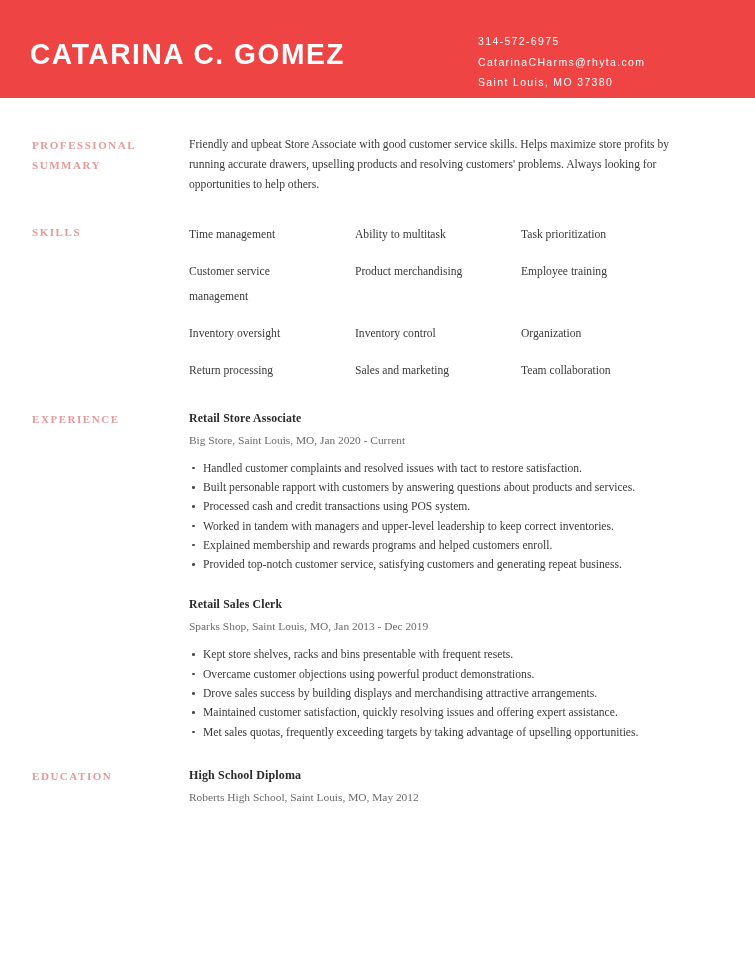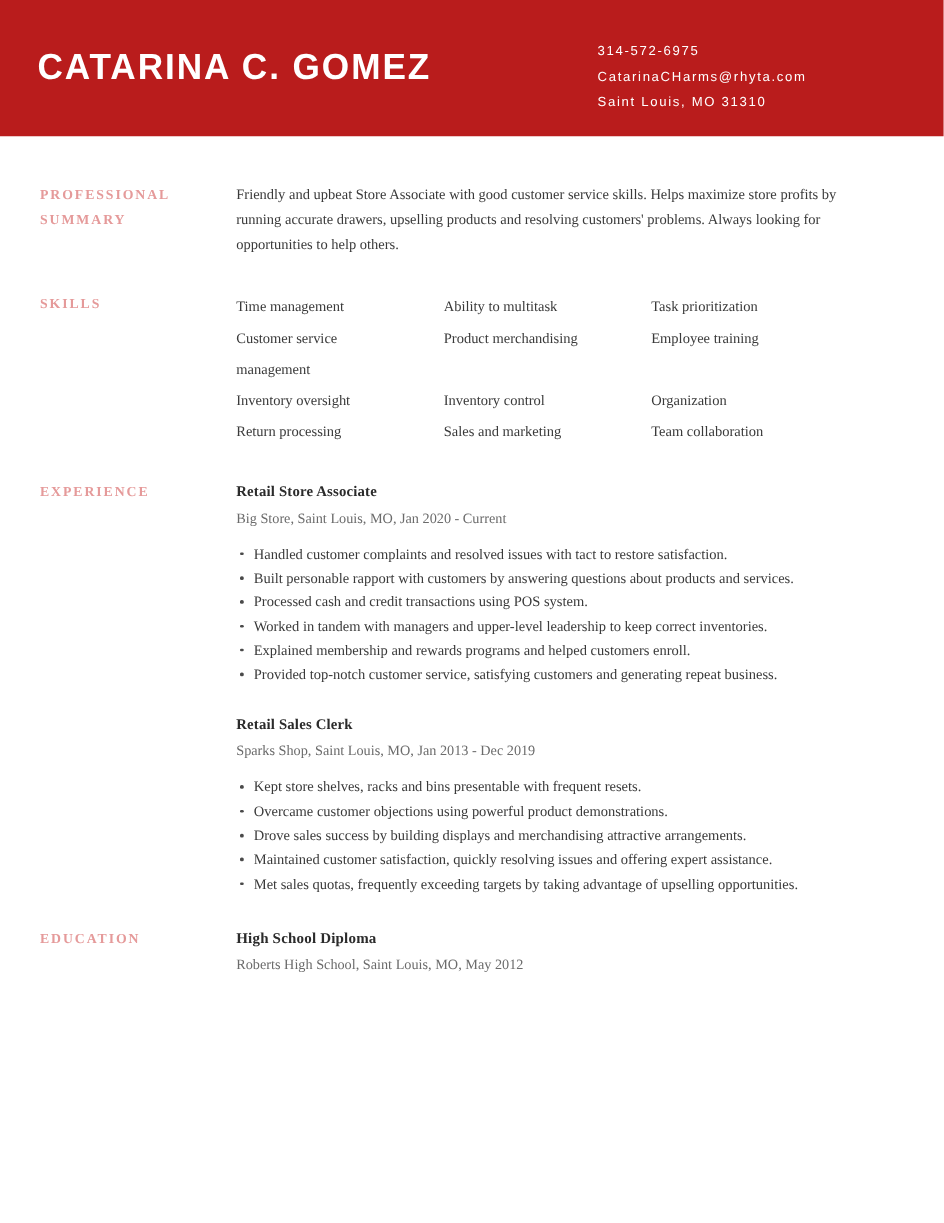--- a/index.html
+++ b/index.html
@@ -17,22 +17,22 @@
   .page {
     position: relative;
     width: 755px;
     height: 978px;
     background: #ffffff;
   }
 
   
   .header {
     position: relative;
-    height: 109px;
-    background: #b91c1c;
+    height: 98px;
+    background: #ef4444;
     box-sizing: border-box;
   }
   .header-name {
     position: absolute;
     left: 30px;
     top: 40px;
     font-size: 29px;
     font-weight: bold;
     color: #ffffff;
     letter-spacing: 1.6px;
@@ -96,21 +96,21 @@
     color: #3a3a3a;
     max-width: 504px;
     text-align: left;
   }
 
   
   .sec-skills { padding-top: 26px; }
   .skills-grid {
     display: grid;
     grid-template-columns: 166px 166px 1fr;
-    row-gap: 0;
+    row-gap: 12px;
   }
   .skill-cell {
     font-size: 11.6px;
     line-height: 25.2px;
     color: #3a3a3a;
     padding-right: 8px;
     box-sizing: border-box;
   }
   .skill-cell.wrap { max-width: 120px; }
 
@@ -175,21 +175,21 @@
 </head>
 <body>
 
 <div class="page">
 
   <div class="header">
     <div class="header-name">CATARINA C. GOMEZ</div>
     <div class="header-contact">
       <div class="contact-line">314-572-6975</div>
       <div class="contact-line">CatarinaCHarms@rhyta.com</div>
-      <div class="contact-line">Saint Louis, MO 31310</div>
+      <div class="contact-line">Saint Louis, MO 37380</div>
     </div>
   </div>
 
   <div class="content">
 
     <div class="section sec-summary">
       <div class="label-col">
         <div class="section-label">PROFESSIONAL</div>
         <div class="section-label">SUMMARY</div>
       </div>

